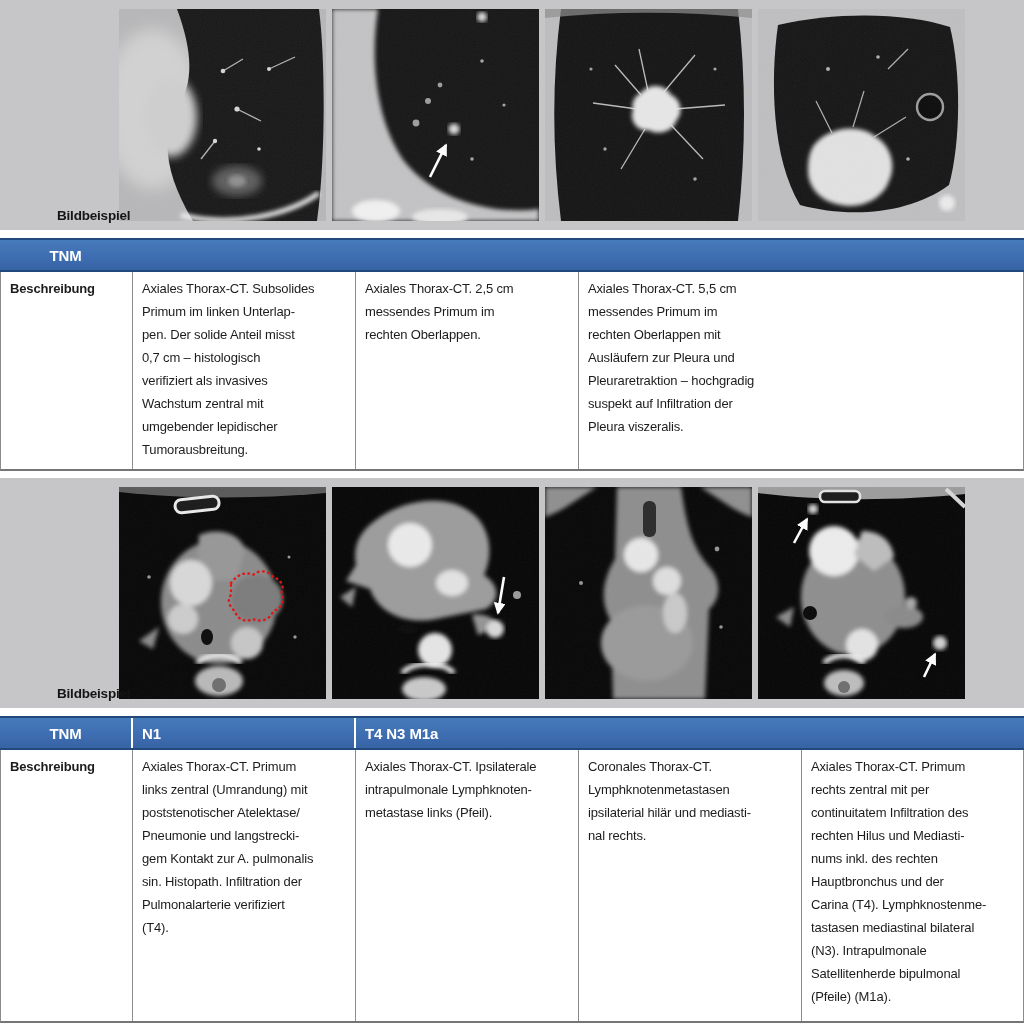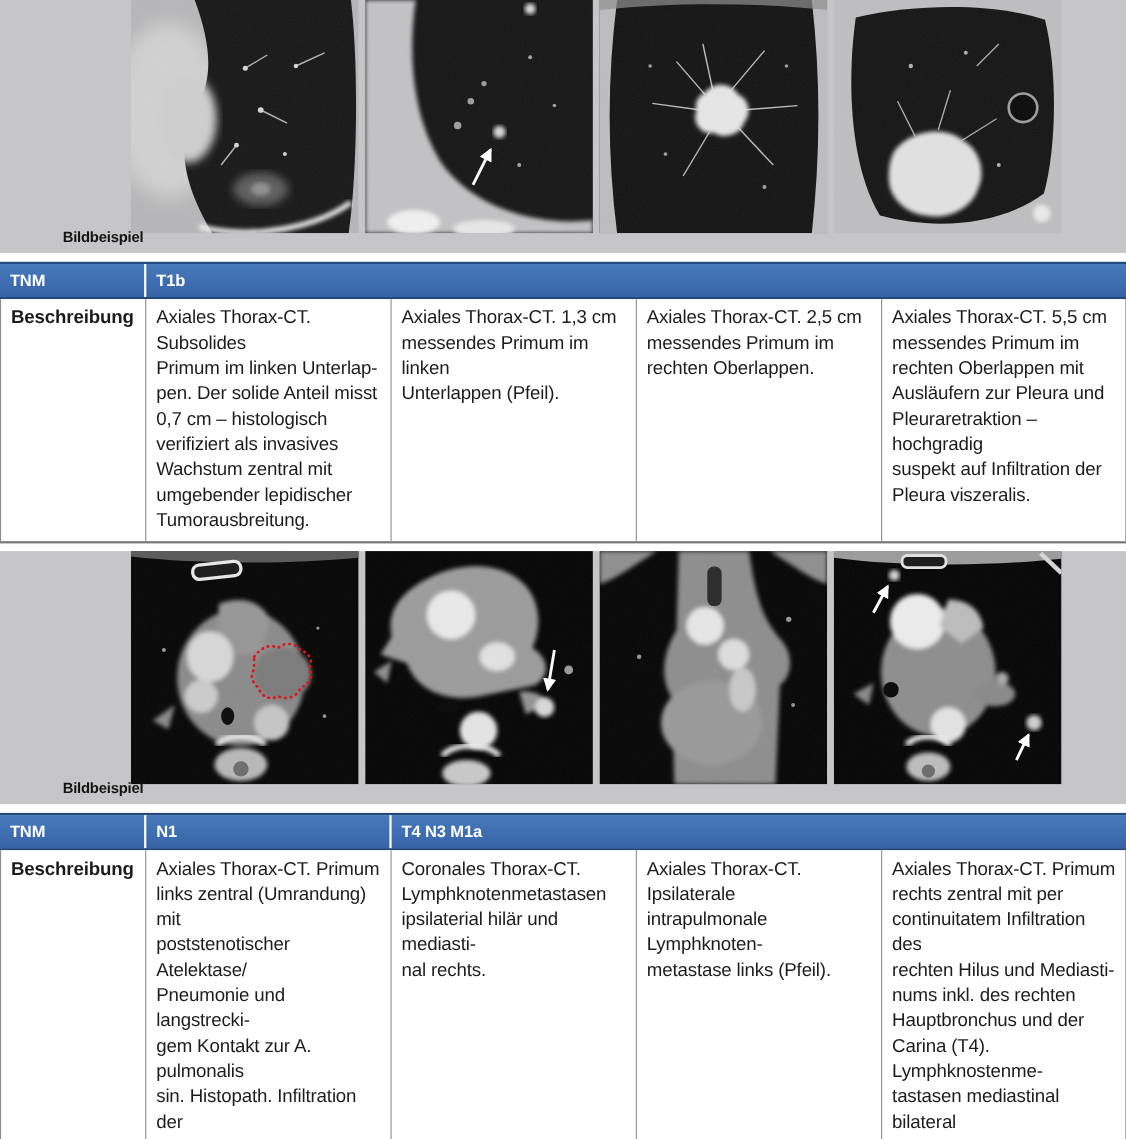--- a/index.html
+++ b/index.html
@@ -1,38 +1,38 @@
 <!DOCTYPE html>
 <html><head>
 <meta charset="utf-8">
 <style>
   html,body { margin:0; padding:0; background:#ffffff; }
   body { width:1024px; font-family:"Liberation Sans", sans-serif; color:#1c1c1c; }
 
   .band { position:relative; height:230px; background:#c6c6c8; display:flex;
-          padding-left:119px; gap:6px; box-sizing:border-box; }
+          align-items:center; padding-left:119px; gap:6px; box-sizing:border-box; }
   .band-label { position:absolute; left:57px; bottom:7px; font-size:13.5px;
                 font-weight:bold; color:#141414; letter-spacing:-0.2px; }
   figure.ct-fig { margin:0; width:207px; height:212px; flex:0 0 auto; }
   svg.ct { width:207px; height:212px; display:block; }
 
   .tnm-table { width:1024px; box-sizing:border-box; }
   .t1 { margin:8px 0 7px 0; }
   .t2 { margin:8px 0 0 0; }
 
   .thead, .tbody { display:grid; grid-template-columns:131px 223px 223px 223px 1fr; }
   .thead { background:linear-gradient(#477ab9 0%, #3e6eb2 55%, #3763a4 100%);
            border-top:2px solid #21497c; border-bottom:2px solid #21497c; }
   .th { color:#ffffff; font-weight:bold; font-size:15px; padding:7px 9px 6px 9px;
         border-left:2px solid #ffffff; letter-spacing:-0.1px; }
-  .th:first-child { border-left:none; }
+  .th:first-child { border-left:none;text-align:center; }
 
   .tbody { background:#ffffff; border-left:1px solid #8c8c8c;
            border-right:1px solid #8c8c8c; border-bottom:2px solid #757575; }
-  .td { font-size:17px; line-height:23px; padding:5px 8px 8px 9px;
+  .td { font-size:13px; line-height:23px; padding:5px 8px 8px 9px;
         border-left:1px solid #8c8c8c; white-space:pre-line; letter-spacing:-0.15px; }
   .td:first-child { border-left:none; font-weight:bold; white-space:normal; }
   .t1 .td { min-height:184px; }
   .t2 .td { min-height:258px; }
 </style>
 </head>
 <body>
 
 <svg width="0" height="0" style="position:absolute" aria-hidden="true">
   <defs>
@@ -158,35 +158,31 @@
           <circle cx="150" cy="150" r="1.8"></circle>
         </g>
       <rect width="207" height="212" filter="url(#grain)" opacity="0.13"></rect>
     </svg>
   </figure>
 </div>
 
 <div class="tnm-table t1">
   <div class="thead">
     <div class="th">TNM</div>
-    <div class="th">T1b</div>
   </div>
   <div class="tbody">
     <div class="td">Beschreibung</div>
     <div class="td">Axiales Thorax-CT. Subsolides
 Primum im linken Unterlap-
 pen. Der solide Anteil misst
 0,7 cm – histologisch
 verifiziert als invasives
 Wachstum zentral mit
 umgebender lepidischer
 Tumorausbreitung.</div>
-    <div class="td">Axiales Thorax-CT. 1,3 cm
-messendes Primum im linken
-Unterlappen (Pfeil).</div>
     <div class="td">Axiales Thorax-CT. 2,5 cm
 messendes Primum im
 rechten Oberlappen.</div>
     <div class="td">Axiales Thorax-CT. 5,5 cm
 messendes Primum im
 rechten Oberlappen mit
 Ausläufern zur Pleura und
 Pleuraretraktion – hochgradig
 suspekt auf Infiltration der
 Pleura viszeralis.</div>
@@ -312,27 +308,27 @@
   <div class="tbody">
     <div class="td">Beschreibung</div>
     <div class="td">Axiales Thorax-CT. Primum
 links zentral (Umrandung) mit
 poststenotischer Atelektase/
 Pneumonie und langstrecki-
 gem Kontakt zur A. pulmonalis
 sin. Histopath. Infiltration der
 Pulmonalarterie verifiziert
 (T4).</div>
+    <div class="td">Axiales Thorax-CT. Ipsilaterale
+intrapulmonale Lymphknoten-
+metastase links (Pfeil).</div>
     <div class="td">Coronales Thorax-CT.
 Lymphknotenmetastasen
 ipsilaterial hilär und mediasti-
 nal rechts.</div>
-    <div class="td">Axiales Thorax-CT. Ipsilaterale
-intrapulmonale Lymphknoten-
-metastase links (Pfeil).</div>
     <div class="td">Axiales Thorax-CT. Primum
 rechts zentral mit per
 continuitatem Infiltration des
 rechten Hilus und Mediasti-
 nums inkl. des rechten
 Hauptbronchus und der
 Carina (T4). Lymphknostenme-
 tastasen mediastinal bilateral
 (N3). Intrapulmonale
 Satellitenherde bipulmonal

